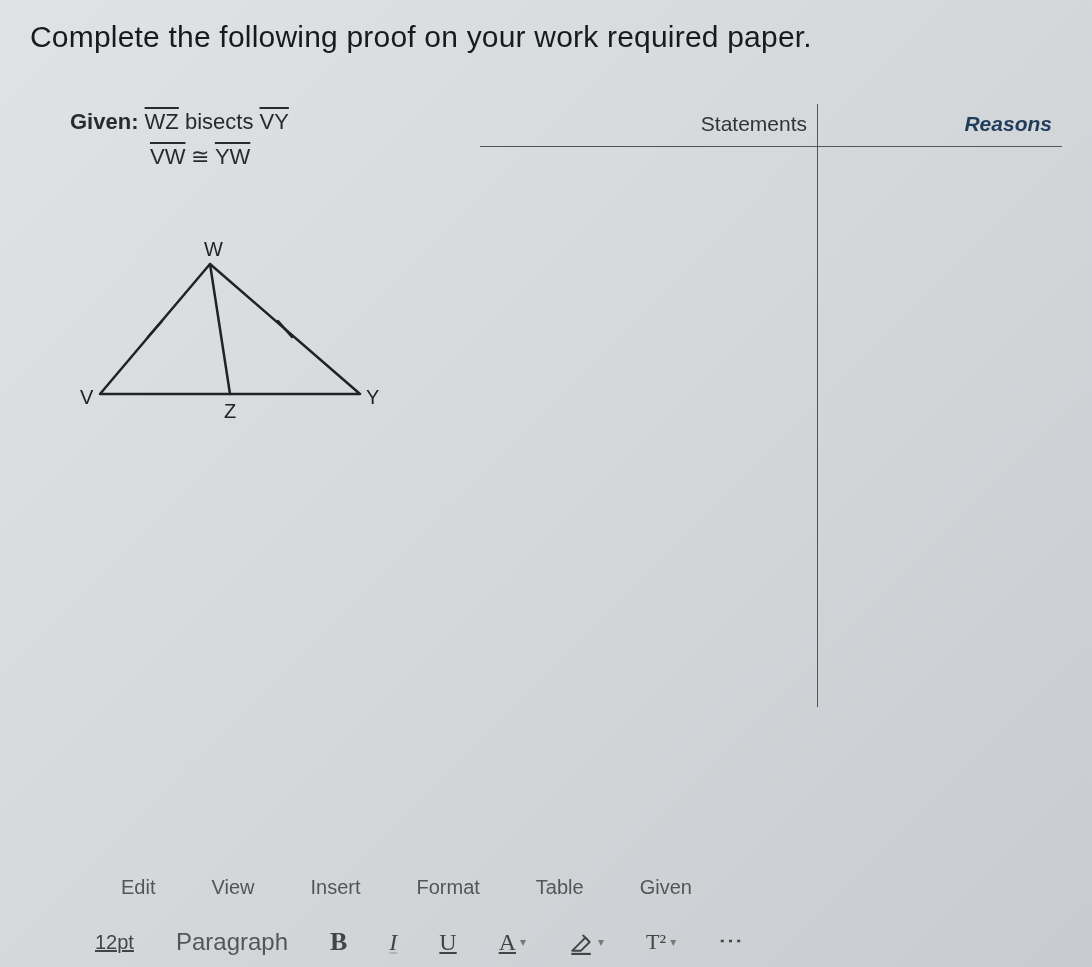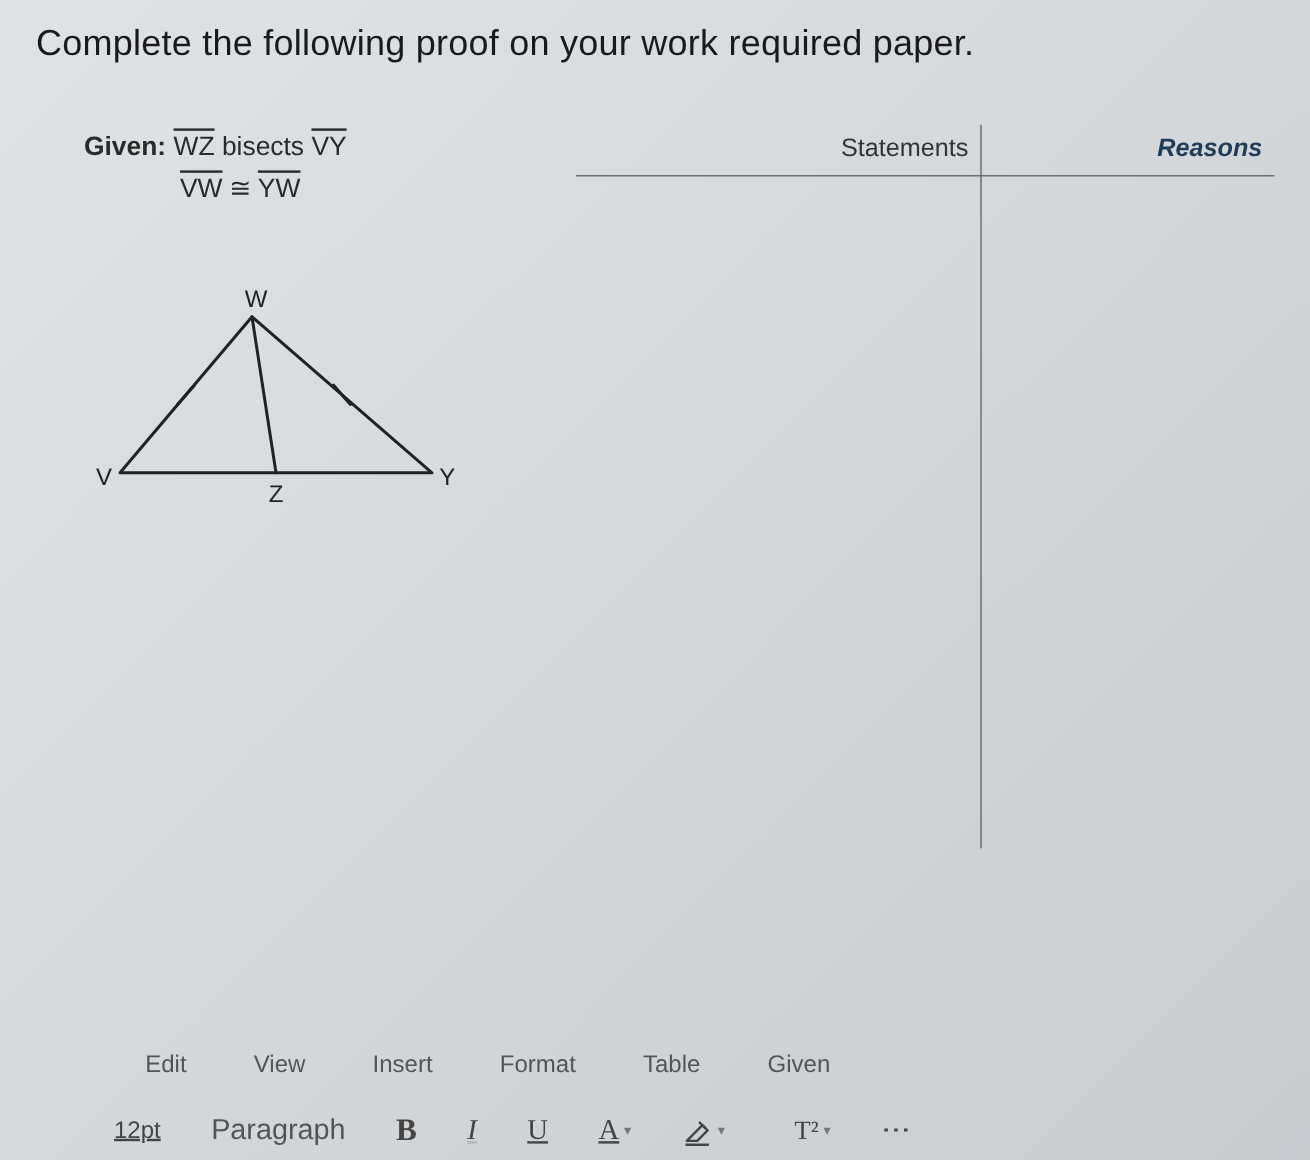--- a/index.html
+++ b/index.html
@@ -88,21 +88,21 @@
     font-size: 22px;
     color: #444;
   }
   .tool-row .fs { font-size: 20px; text-decoration: underline; }
   .tool-row .para { font-size: 24px; color: #555; }
   .tool-btn { cursor: pointer; display:inline-flex; align-items:center; }
   .bold-b { font-family: "Times New Roman", serif; font-weight: 700; font-size: 26px; }
   .ital-i { font-family: "Times New Roman", serif; font-style: italic; font-size: 24px; text-decoration: underline; text-decoration-color: rgba(0,0,0,0.15);}
   .under-u { font-family: "Times New Roman", serif; font-size: 24px; text-decoration: underline; }
   .color-a { font-family: "Times New Roman", serif; font-size: 24px; text-decoration: underline; }
-  .sup-txt { font-family: "Times New Roman", serif; font-size: 22px; margin-left: 16px; }
+  .sup-txt { font-family: "Times New Roman", serif; font-size: 22px; }
   .chev { font-size: 12px; color:#777; margin-left:4px;}
   .more { font-size: 24px; letter-spacing: 2px; transform: rotate(90deg); display:inline-block;}
 </style>
 </head>
 <body>
 
 <div class="page">
 
   <div class="prompt">Complete the following proof on your work required paper.</div>
 

